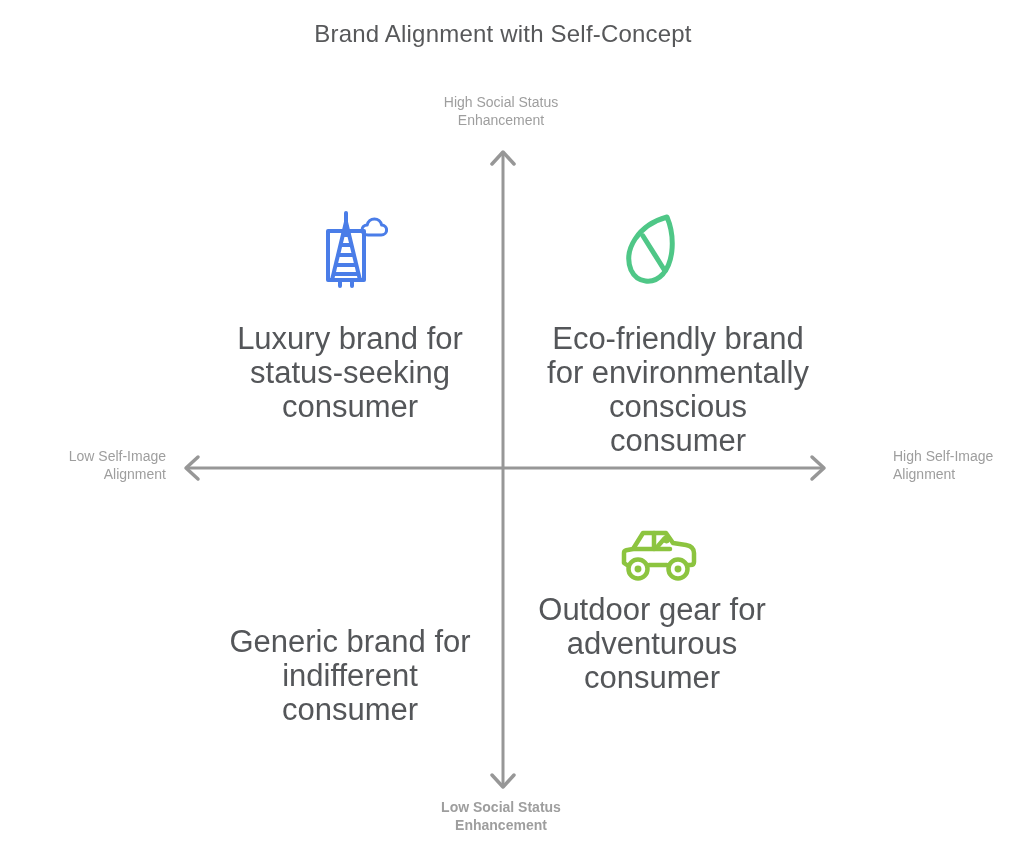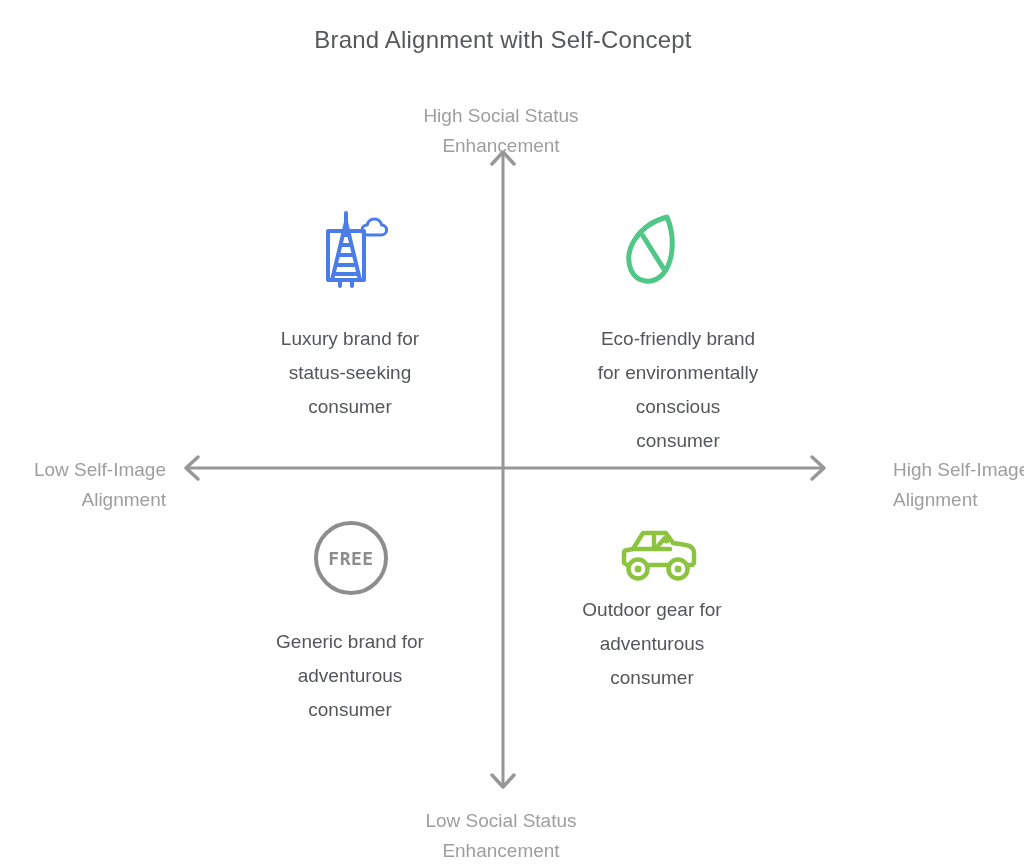--- a/index.html
+++ b/index.html
@@ -5,34 +5,34 @@
   html,body { margin:0; padding:0; background:#fff; }
   .canvas {
     position:relative; width:1024px; height:865px;
     background:var(--background,#fff);
     font-family:"Liberation Sans", sans-serif;
     overflow:hidden;
   }
   .title {
     position:absolute; left:0; width:1006px; top:20px;
     text-align:center; font-size:24px; font-weight:400;
-    color:var(--title-text,#57585A); letter-spacing:.2px;margin-top:6px;
+    color:var(--title-text,#57585A); letter-spacing:.2px;
   }
   .axis-svg { position:absolute; left:0; top:0; }
   .axis-label {
-    position:absolute; font-size:19px; line-height:30px;
-    color:var(--axis-label,#9E9E9E); white-space:pre-line;margin-top:8px;
+    position:absolute; font-size:14px; line-height:18px;
+    color:var(--axis-label,#9E9E9E); white-space:pre-line;
   }
   .axis-label.top    { left:391px; top:93px;  width:220px; text-align:center; }
-  .axis-label.bottom { left:391px; top:798px; width:220px; text-align:center; }
+  .axis-label.bottom { left:391px; top:798px; width:220px; text-align:center;font-weight:bold; }
   .axis-label.left   { right:858px; top:447px; width:170px; text-align:right; }
   .axis-label.right  { left:893px;  top:447px; width:170px; text-align:left; }
   .quad-label {
     position:absolute; width:280px; text-align:center;
-    font-size:19px; line-height:34px; color:var(--quadrant-text,#545659);
+    font-size:31px; line-height:34px; color:var(--quadrant-text,#545659);
     white-space:pre-line;
   }
   .quad-label.tl { left:210px; top:322px; }
   .quad-label.tr { left:538px; top:322px; }
   .quad-label.bl { left:210px; top:625px; }
   .quad-label.br { left:512px; top:593px; }
   .icon { position:absolute; }
   .icon.tower { left:316px; top:210px; color:var(--icon-blue,#4A7DE8); }
   .icon.leaf  { left:618px; top:212px; color:var(--icon-green,#4FC787); }
   .icon.jeep  { left:616px; top:522px; color:var(--icon-lime,#8CC43F); }
@@ -97,25 +97,22 @@
     <g stroke="currentColor" fill="none" stroke-width="5" stroke-linecap="round" stroke-linejoin="round">
       <path d="M49,5 C20,13 5,38 13,58 C19,71 35,73 45,62 C56,49 57,24 49,5 Z"></path>
       <path d="M25,24 L47,59"></path>
     </g>
   </svg>
   <div class="quad-label tr">Eco-friendly brand
 for environmentally
 conscious
 consumer</div>
 
-  <div class="free-badge">
-    <span>FREE</span>
-  </div>
   <div class="quad-label bl">Generic brand for
-adventurous
+indifferent
 consumer</div>
 
   <svg class="icon jeep" width="86" height="68" viewBox="0 0 86 68">
     <g stroke="currentColor" fill="none" stroke-width="4.5" stroke-linecap="round" stroke-linejoin="round">
       <path d="M11,43 L8,41 L8,31 Q8,28.8 10.2,28.3 L17,27 L27,11 L50,11 L57,21 L70,23 Q78,24.5 78,31 L78,40 Q78,43 74.5,43 L72,43"></path>
       <path d="M33,43 L51,43"></path>
       <path d="M18,27 L54,27"></path>
       <path d="M38,11 L38,27"></path>
       <path d="M42,24 L48.5,16.5 C50,14.5 53,15.5 52,18 C51.3,19.8 48.8,19.3 48.8,17"></path>
       <circle cx="22" cy="47" r="9.5"></circle>

